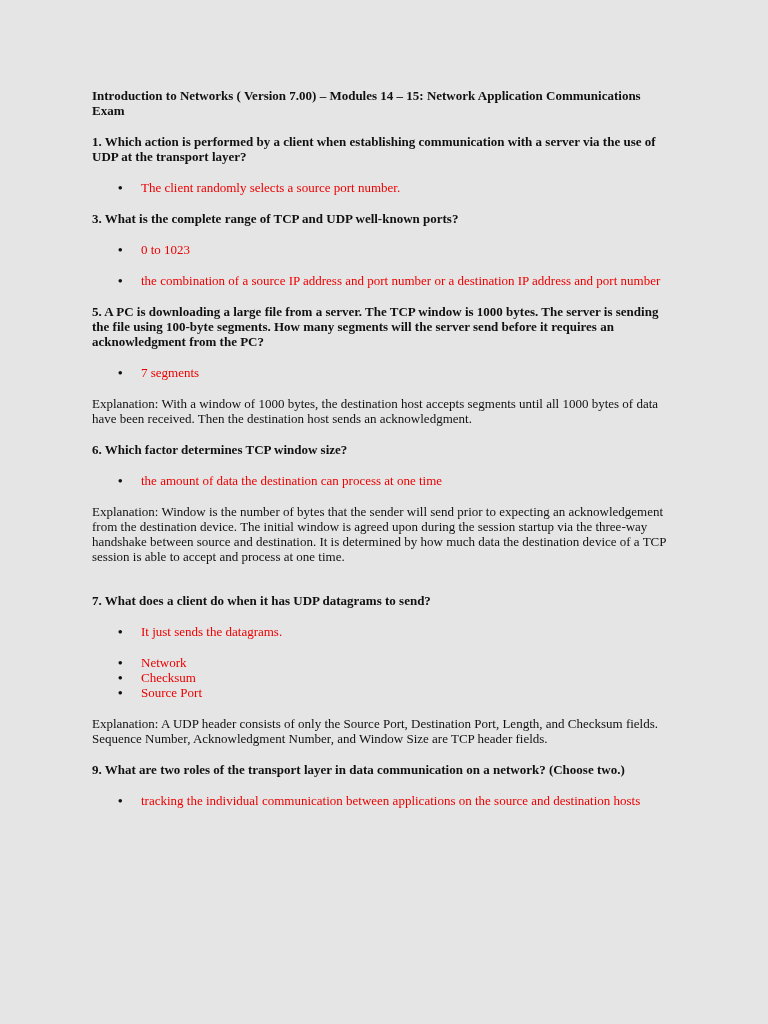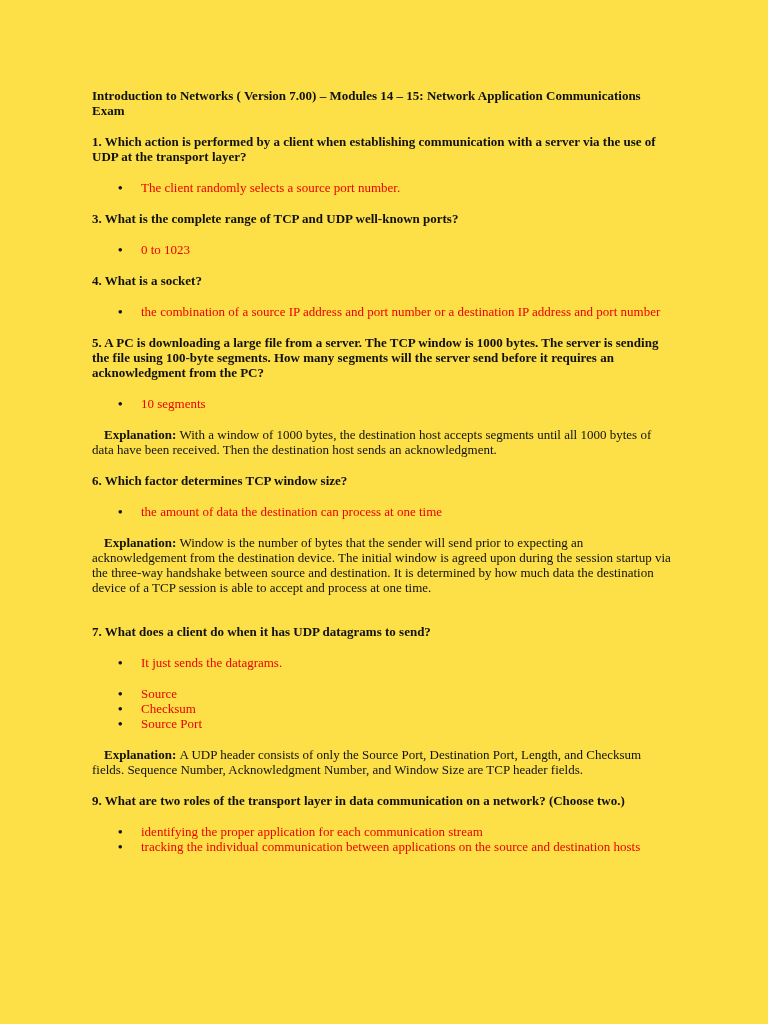--- a/index.html
+++ b/index.html
@@ -4,21 +4,21 @@
 <style>
   html, body {
     margin: 0;
     padding: 0;
     background: #ffffff;
   }
   .page {
     position: relative;
     width: 768px;
     height: 1024px;
-    background: #fde047;
+    background: #e5e5e5;
     box-sizing: border-box;
     padding: 88px 92px 0 92px;
     font-family: "Liberation Serif", "DejaVu Serif", serif;
     font-size: 13px;
     line-height: 15px;
     color: #111111;
     overflow: hidden;
   }
   .title {
     margin: 0;
@@ -45,21 +45,21 @@
     position: absolute;
     left: -23px;
     top: 0;
     color: #111111;
     font-weight: bold;
   }
   .explanation {
     margin: 16px 0 0 0;
     font-weight: normal;
   }
-  .exp-label { font-weight: bold; margin-left: 12px; }
+  .exp-label { font-weight: normal; }
 </style>
 </head>
 <body>
 
 <div class="page">
   <p class="title">Introduction to Networks ( Version 7.00) – Modules 14 – 15: Network Application Communications Exam</p>
   <div id="qa">
   <div class="qa">
     <p class="question">1. Which action is performed by a client when establishing communication with a server via the use of UDP at the transport layer?</p>
     <ul class="answers">
@@ -71,31 +71,30 @@
 
   <div class="qa">
     <p class="question">3. What is the complete range of TCP and UDP well-known ports?</p>
     <ul class="answers">
           <li>0 to 1023</li>
         </ul>
 
   </div>
 
   <div class="qa">
-    <p class="question">4. What is a socket?</p>
     <ul class="answers">
           <li>the combination of a source IP address and port number or a destination IP address and port number</li>
         </ul>
 
   </div>
 
   <div class="qa">
     <p class="question">5. A PC is downloading a large file from a server. The TCP window is 1000 bytes. The server is sending the file using 100-byte segments. How many segments will the server send before it requires an acknowledgment from the PC?</p>
     <ul class="answers">
-          <li>10 segments</li>
+          <li>7 segments</li>
         </ul>
     <p class="explanation"><span class="exp-label">Explanation: </span><span class="exp-body">With a window of 1000 bytes, the destination host accepts segments until all 1000 bytes of data have been received. Then the destination host sends an acknowledgment.</span></p>
   </div>
 
   <div class="qa">
     <p class="question">6. Which factor determines TCP window size?</p>
     <ul class="answers">
           <li>the amount of data the destination can process at one time</li>
         </ul>
     <p class="explanation"><span class="exp-label">Explanation: </span><span class="exp-body">Window is the number of bytes that the sender will send prior to expecting an acknowledgement from the destination device. The initial window is agreed upon during the session startup via the three-way handshake between source and destination. It is determined by how much data the destination device of a TCP session is able to accept and process at one time.</span></p>
@@ -103,29 +102,28 @@
 
   <div class="qa">
     <p class="question">7. What does a client do when it has UDP datagrams to send?</p>
     <ul class="answers">
           <li>It just sends the datagrams.</li>
         </ul>
   </div>
 
   <div class="qa">
     <ul class="answers">
-          <li>Source</li>
+          <li>Network</li>
           <li>Checksum</li>
           <li>Source Port</li>
         </ul>
     <p class="explanation"><span class="exp-label">Explanation: </span><span class="exp-body">A UDP header consists of only the Source Port, Destination Port, Length, and Checksum fields. Sequence Number, Acknowledgment Number, and Window Size are TCP header fields.</span></p>
   </div>
 
   <div class="qa">
     <p class="question">9. What are two roles of the transport layer in data communication on a network? (Choose two.)</p>
     <ul class="answers">
-          <li>identifying the proper application for each communication stream</li>
           <li>tracking the individual communication between applications on the source and destination hosts</li>
         </ul>
 
   </div>
 </div>
 </div>
 
 </body></html>

